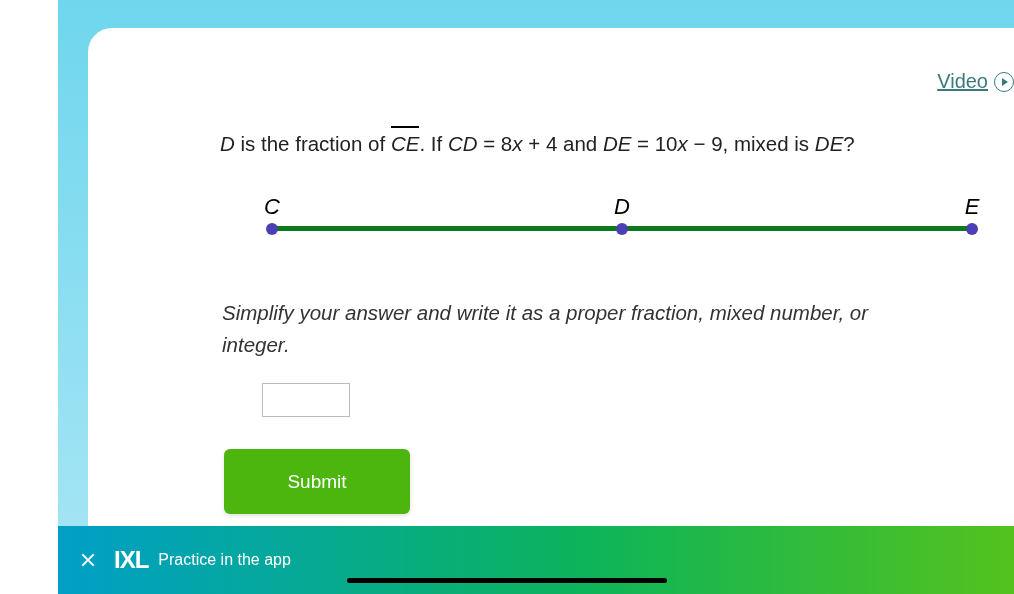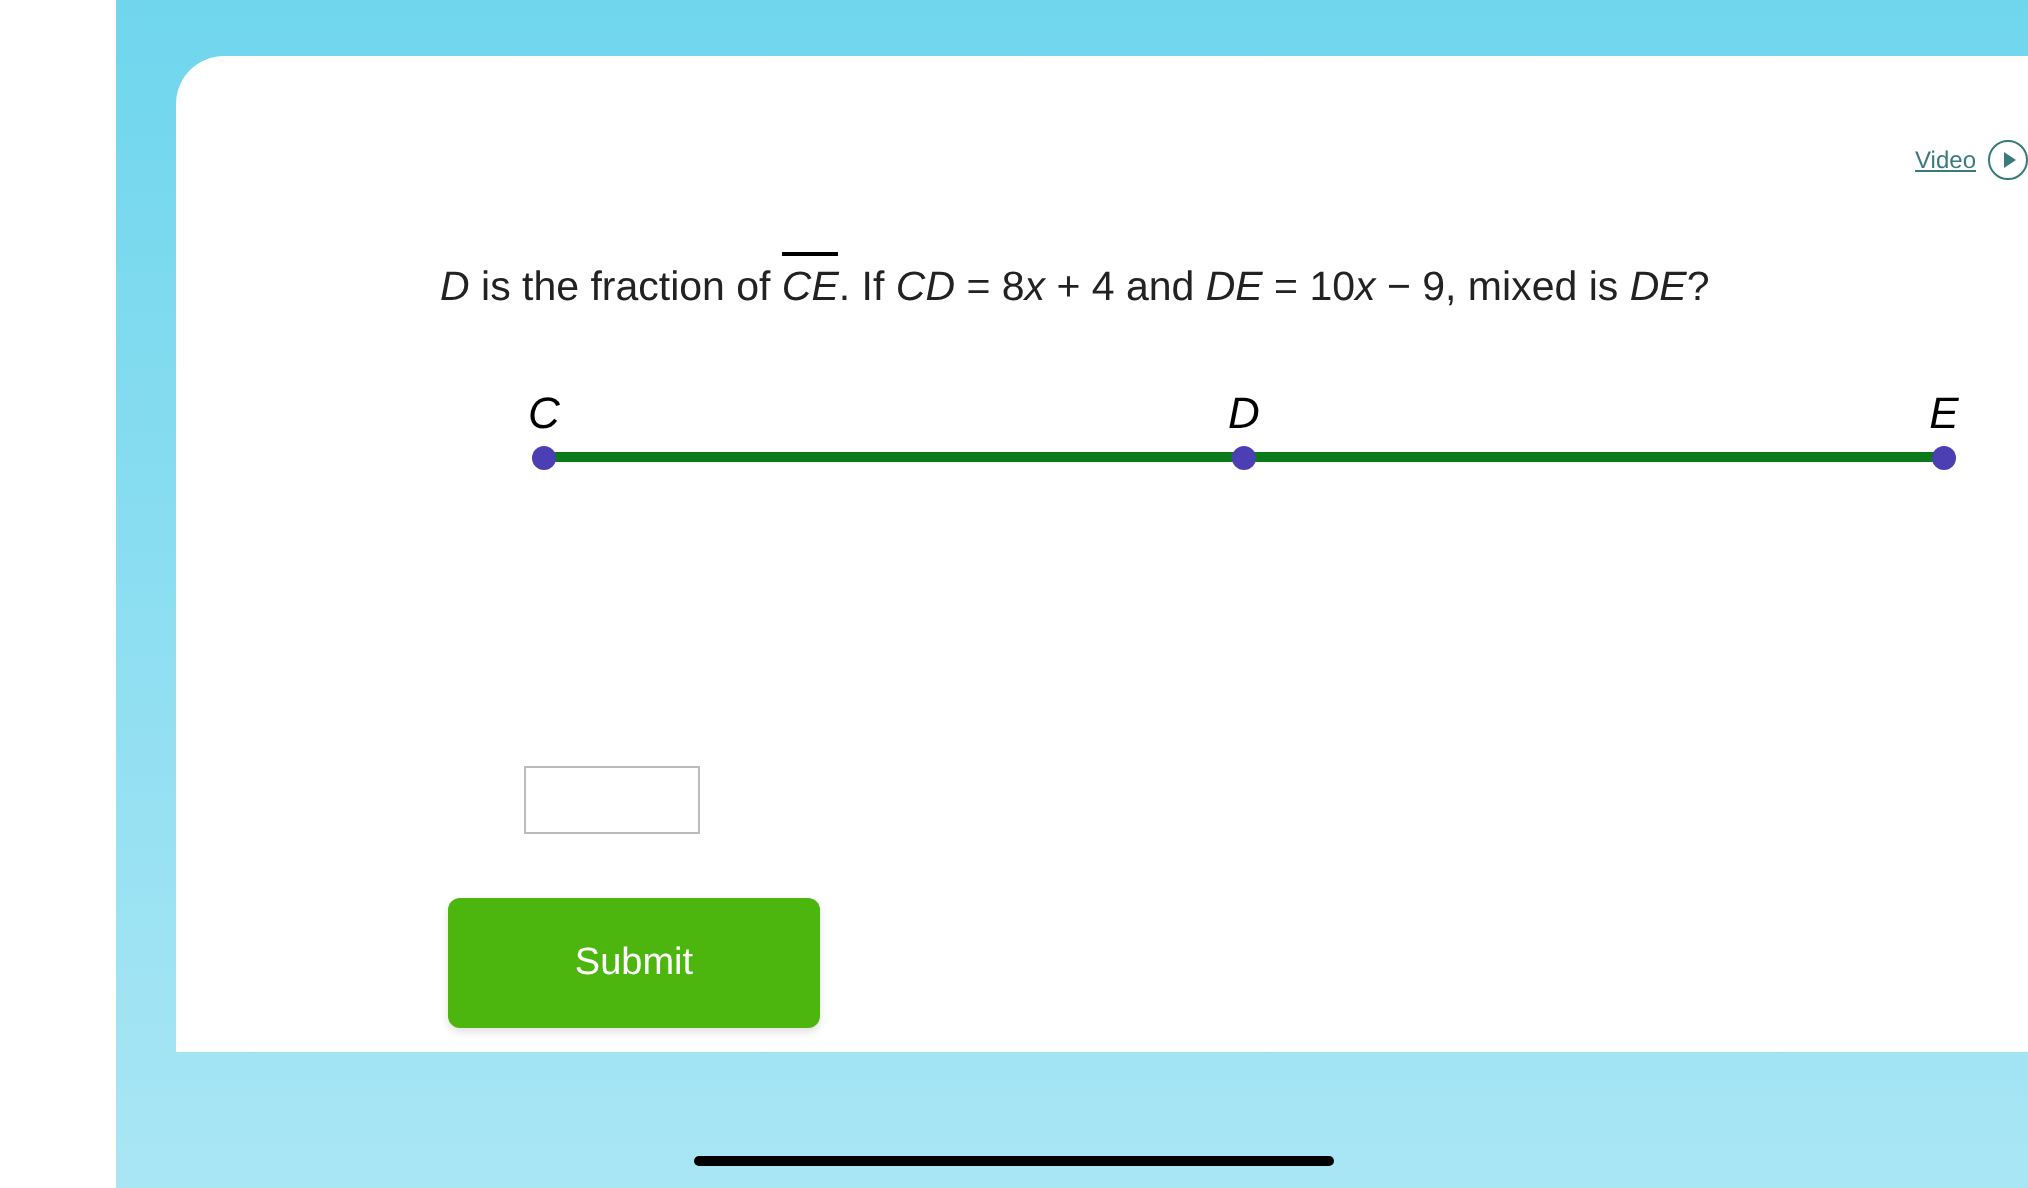--- a/index.html
+++ b/index.html
@@ -34,21 +34,21 @@
     background: #fff;
     border-radius: 24px 0 0 0;
     box-sizing: border-box;
     padding: 0;
   }
   .video-link {
     position: absolute;
     top: 42px;
     right: 0px;
     color: #3a7a7d;
-    font-size: 12px;
+    font-size: 20px;
     display: flex;
     align-items: center;
     gap: 6px;
     cursor: pointer;
     font-family: Verdana, Geneva, sans-serif;
     text-decoration: underline;
   }
   .video-link .circle {
     width: 18px;
     height: 18px;
@@ -237,23 +237,29 @@
     <div class="diagram">
       <span class="label" style="left:0px">C</span>
       <span class="label" style="left:350px">D</span>
       <span class="label" style="left:700px">E</span>
       <div class="line" style="left:0;width:700px"></div>
       <div class="point" style="left:0px"></div>
       <div class="point" style="left:350px"></div>
       <div class="point" style="left:700px"></div>
     </div>
 
+    <div class="instruction">Simplify your answer and write it as a proper fraction, mixed number, or integer.</div>
 
     <input class="answer-input" type="text" value="" style="">
 
     <button class="submit-btn">Submit</button>
 
   </div>
 
+  <div class="bottom-bar">
+    <div class="close"></div>
+    <div class="logo">IXL</div>
+    <div class="app-text">Practice in the app</div>
+  </div>
 
   <div class="home-indicator"></div>
 
 </div>
 
 </body></html>

